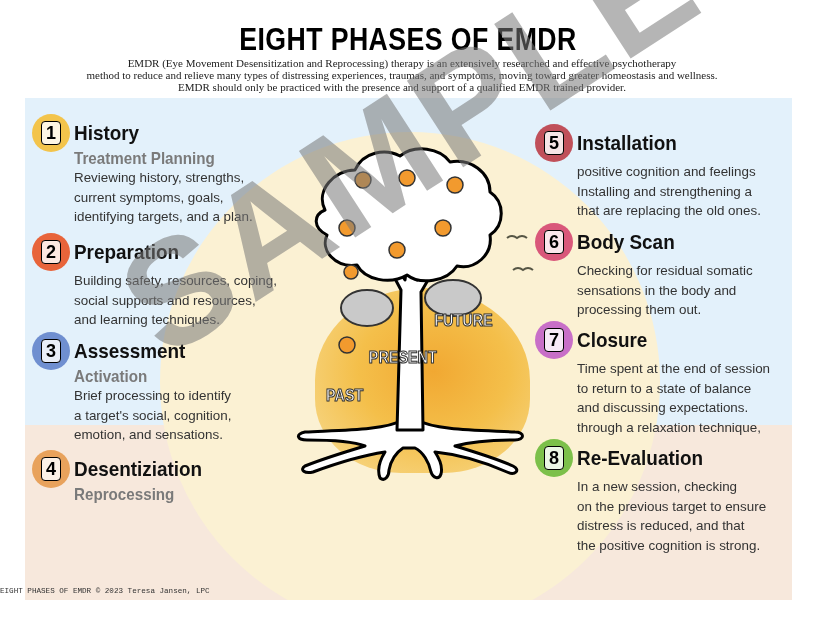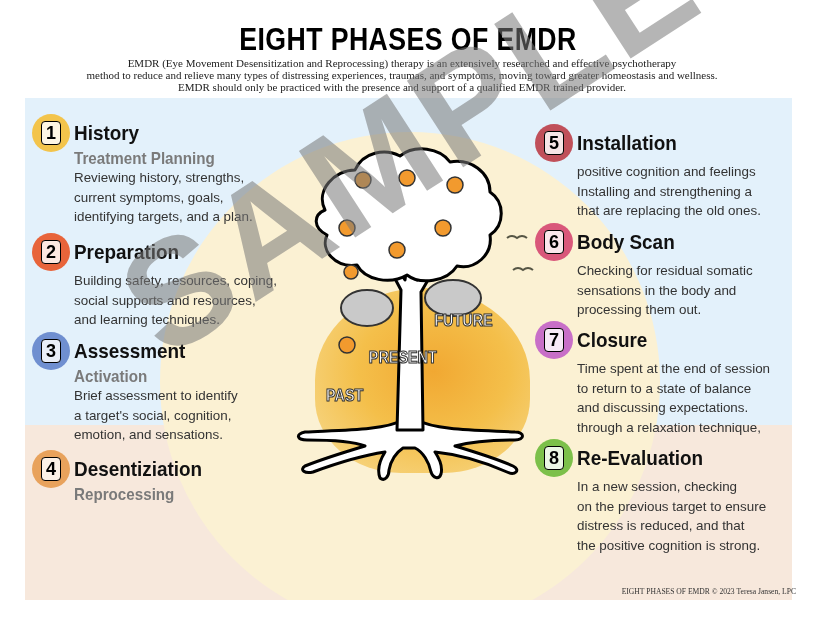--- a/index.html
+++ b/index.html
@@ -49,22 +49,22 @@
   }
   .phase .desc { font-size: 13.4px; line-height: 19.5px; color: #333; margin-left: 42px; white-space: nowrap; }
 
   .watermark {
     position: absolute; left: 90px; top: 245px; font-weight: 700; font-size: 150px; letter-spacing: 4px;
     color: rgba(120,120,120,0.55); transform: rotate(-33deg); transform-origin: left top; white-space: nowrap;
     pointer-events: none;
   }
 
   .footer {
-    position: absolute; top: 587px; left: 0; width: 796px; text-align: right;
-    font-family: Liberation Serif, serif; font-size: 7.6px; color: #333;
+    position: absolute; top: 587px; left: 0; width: 796px; text-align: left;
+    font-family: Liberation Mono, monospace; font-size: 7.6px; color: #333;
   }
   .timeline-label {
     position: absolute; font-weight: 700; font-size: 16px; color: #fff;
     -webkit-text-stroke: 1px #333; text-shadow: 0 0 1px #333; transform: scaleX(0.9);
   }
 </style>
 </head>
 <body>
 
 <div class="title">EIGHT PHASES OF EMDR</div>
@@ -148,21 +148,21 @@
 
 <div class="phase" style="left:32px;top:332px;">
   <div class="head">
     <div class="icon" style="background:#6f8fd0;">
         <span class="num">3</span>
       </div>
     <div class="name">Assessment</div>
   </div>
   <div class="sub">Activation</div>
   <div class="desc">
-    <div>Brief assessment to identify</div>
+    <div>Brief processing to identify</div>
       <div>a target's social, cognition,</div>
       <div>emotion, and sensations.</div>
   </div>
 </div>
 
 <div class="phase" style="left:32px;top:450px;">
   <div class="head">
     <div class="icon" style="background:#e8a25c;">
         <span class="num">4</span>
       </div>

